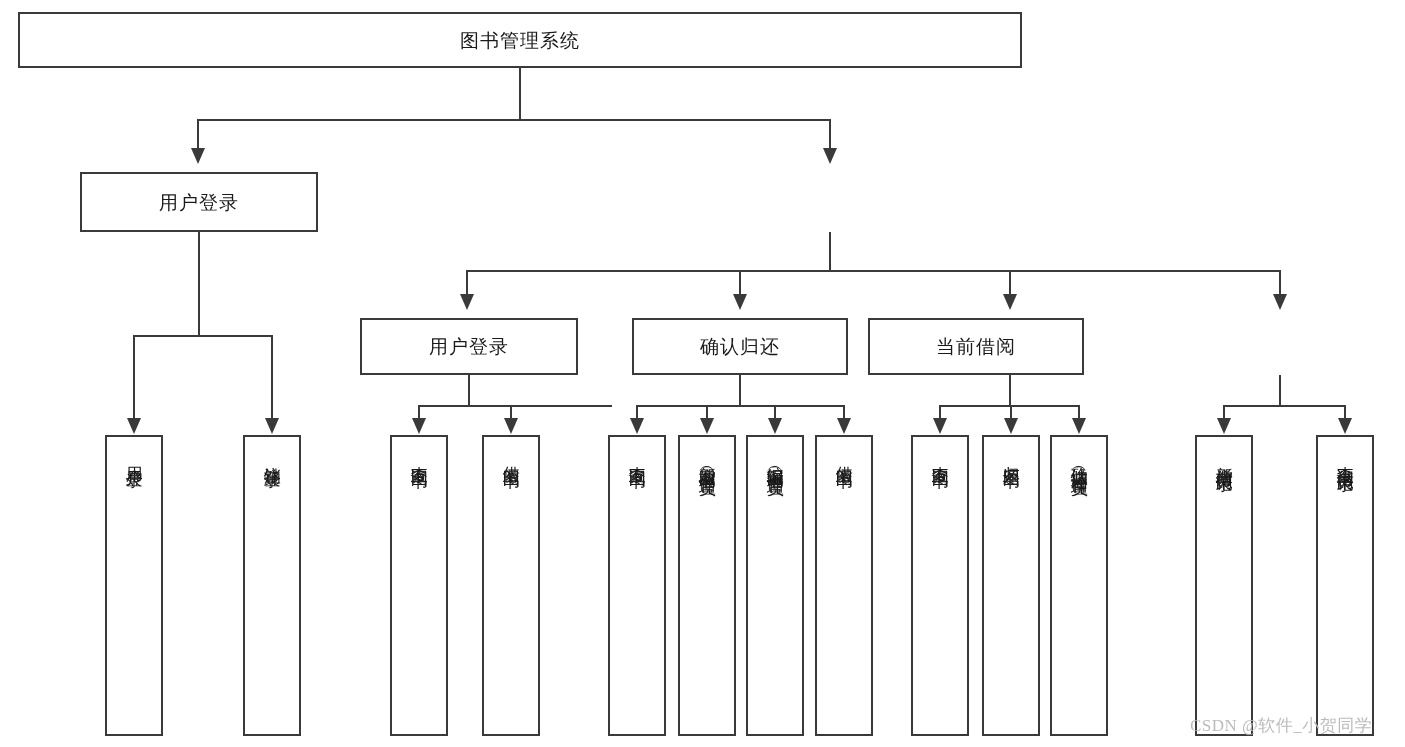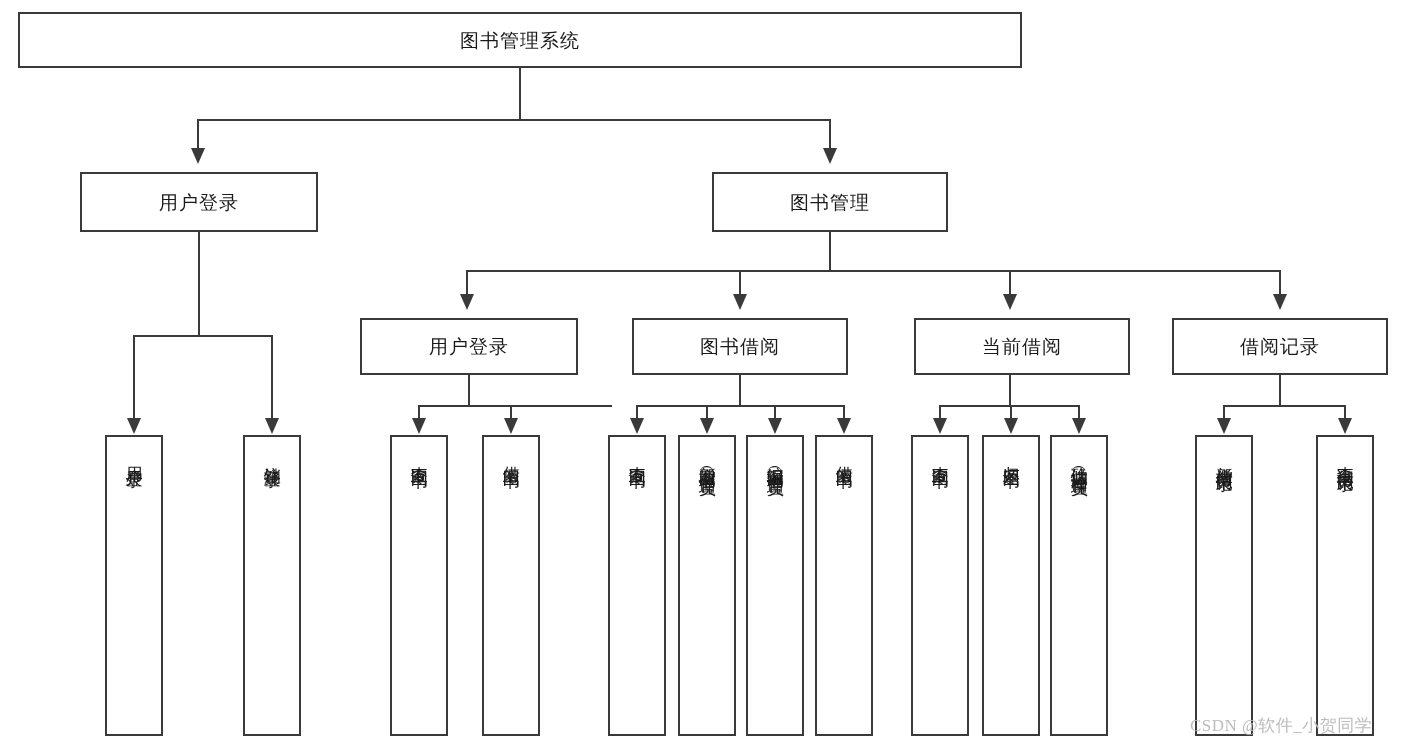--- a/index.html
+++ b/index.html
@@ -93,23 +93,20 @@
   <div class="conn-h" style="left:197px; top:119px; width:634px;"></div>
   <div class="conn-v" style="left:197px; top:119px; height:30px;"></div>
   <div class="arrow" style="left:191px; top:148px;"></div>
   <div class="conn-v" style="left:829px; top:119px; height:30px;"></div>
   <div class="arrow" style="left:823px; top:148px;"></div>
 
   <div class="node lvl1" style="left:80px; top:172px; width:238px; height:60px;">
     <span class="node-label">用户登录</span>
   </div>
 
-  <div class="node lvl1" style="left:712px; top:172px; width:236px; height:60px;">
-    <span class="node-label">图书管理</span>
-  </div>
 
   <div class="conn-v" style="left:198px; top:232px; height:104px;"></div>
   <div class="conn-h" style="left:133px; top:335px; width:138px;"></div>
   <div class="conn-v" style="left:133px; top:335px; height:83px;"></div>
   <div class="arrow" style="left:127px; top:418px;"></div>
   <div class="conn-v" style="left:271px; top:335px; height:83px;"></div>
   <div class="arrow" style="left:265px; top:418px;"></div>
 
   <div class="conn-v" style="left:829px; top:232px; height:39px;"></div>
   <div class="conn-h" style="left:466px; top:270px; width:814px;"></div>
@@ -119,27 +116,24 @@
   <div class="arrow" style="left:733px; top:294px;"></div>
   <div class="conn-v" style="left:1009px; top:270px; height:25px;"></div>
   <div class="arrow" style="left:1003px; top:294px;"></div>
   <div class="conn-v" style="left:1279px; top:270px; height:25px;"></div>
   <div class="arrow" style="left:1273px; top:294px;"></div>
 
   <div class="node lvl2" style="left:360px; top:318px; width:218px; height:57px;">
     <span class="node-label">用户登录</span>
   </div>
   <div class="node lvl2" style="left:632px; top:318px; width:216px; height:57px;">
-    <span class="node-label">图书借阅</span>
-  </div>
-  <div class="node lvl2" style="left:914px; top:318px; width:216px; height:57px;">
+    <span class="node-label">确认归还</span>
+  </div>
+  <div class="node lvl2" style="left:868px; top:318px; width:216px; height:57px;">
     <span class="node-label">当前借阅</span>
-  </div>
-  <div class="node lvl2" style="left:1172px; top:318px; width:216px; height:57px;">
-    <span class="node-label">借阅记录</span>
   </div>
 
   <div class="conn-v" style="left:468px; top:375px; height:31px;"></div>
   <div class="conn-h" style="left:418px; top:405px; width:194px;"></div>
   <div class="conn-v" style="left:418px; top:405px; height:13px;"></div>
   <div class="arrow" style="left:412px; top:418px;"></div>
   <div class="conn-v" style="left:510px; top:405px; height:13px;"></div>
   <div class="arrow" style="left:504px; top:418px;"></div>
 
   <div class="conn-v" style="left:739px; top:375px; height:31px;"></div>

